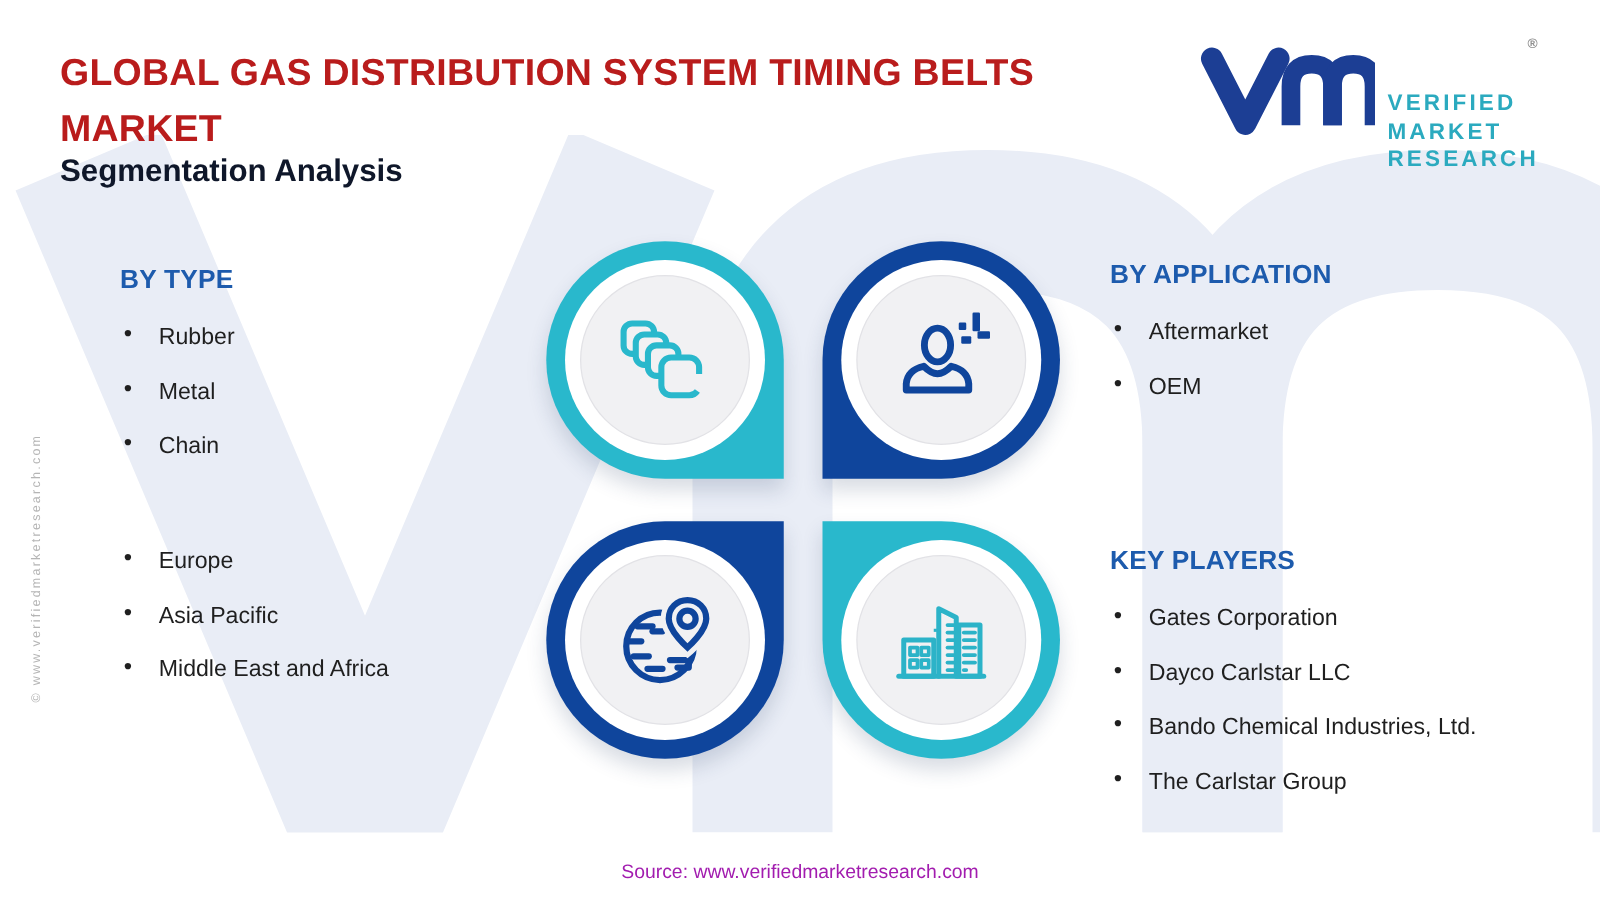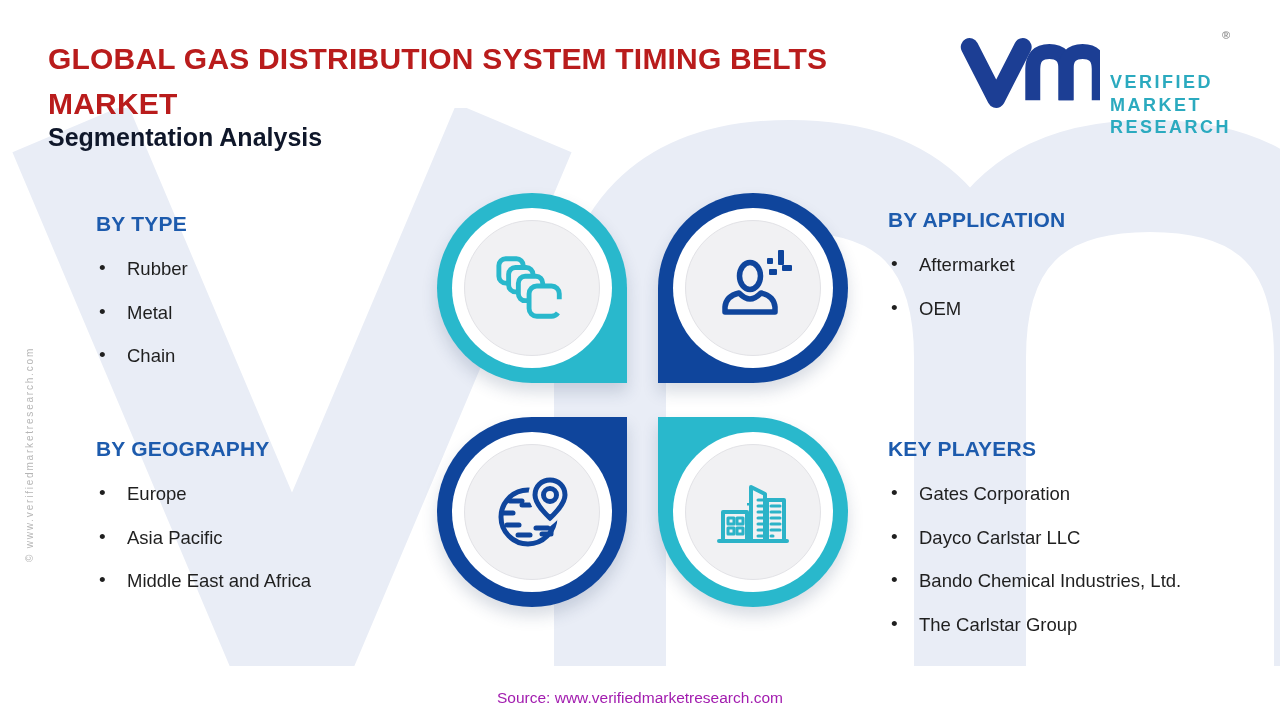--- a/index.html
+++ b/index.html
@@ -93,21 +93,20 @@
 <div class="section" id="sec-type">
   <h2>BY TYPE</h2>
   <ul>
     <li>Rubber</li>
     <li>Metal</li>
     <li>Chain</li>
   </ul>
 </div>
 
 <div class="section" id="sec-geo">
-  <h2>BY GEOGRAPHY</h2>
   <ul>
     <li>Europe</li>
     <li>Asia Pacific</li>
     <li>Middle East and Africa</li>
   </ul>
 </div>
 
 <div class="section" id="sec-app">
   <h2>BY APPLICATION</h2>
   <ul>

